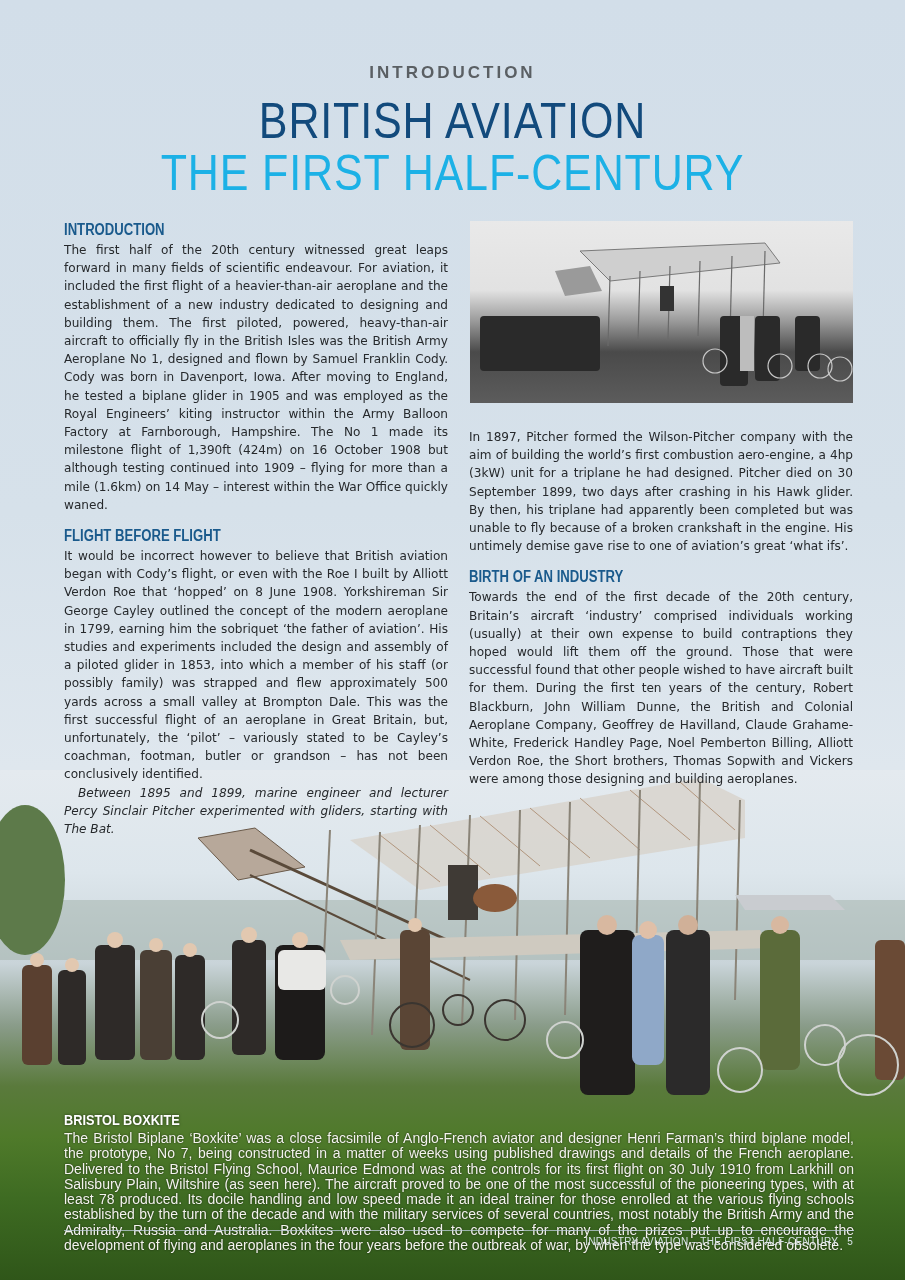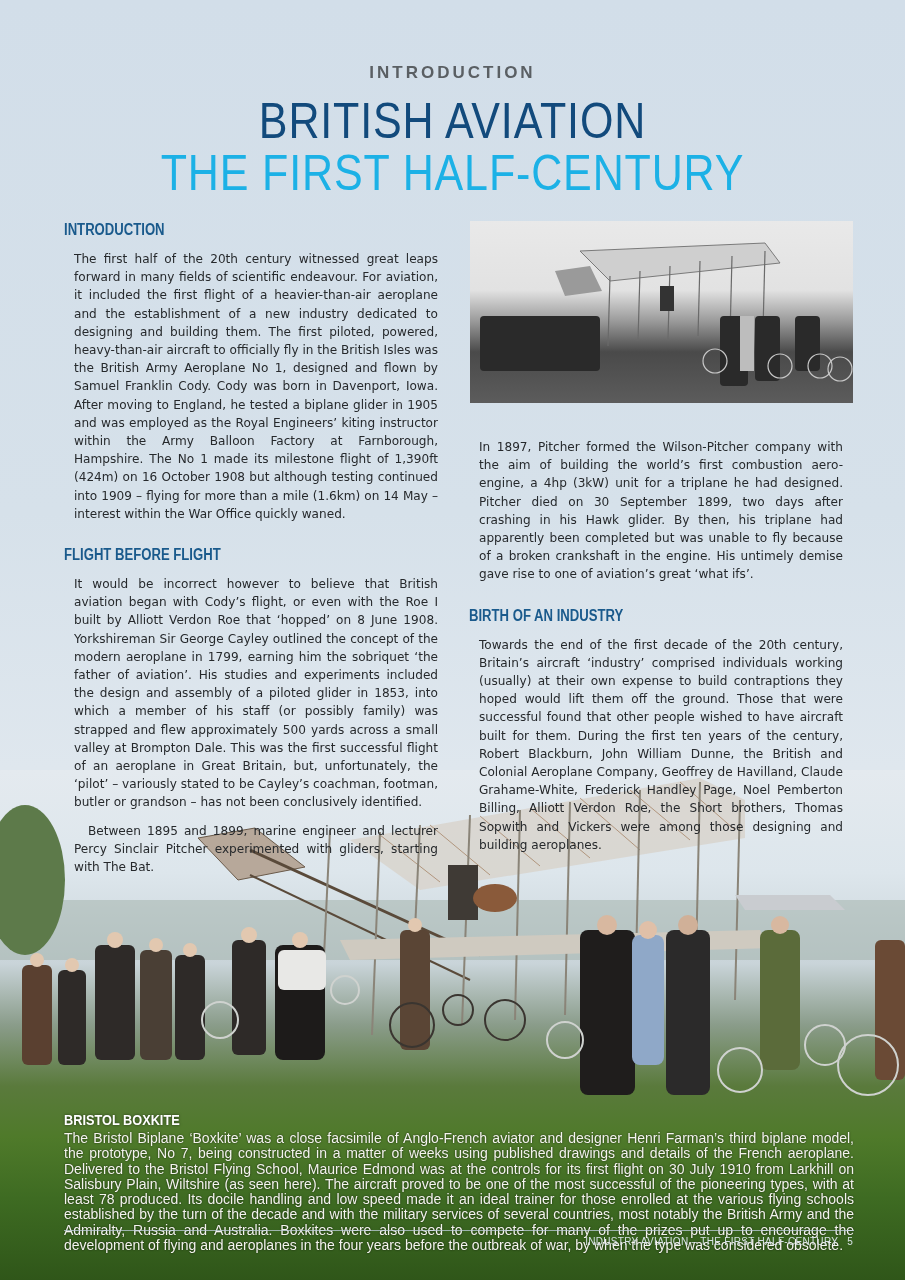--- a/index.html
+++ b/index.html
@@ -14,22 +14,22 @@
     letter-spacing: 3px; color: #5a5f63;
   }
   .title1, .title2 {
     position: absolute; left: 0; width: 905px; text-align: center;
     font-family: "Liberation Sans", sans-serif; font-weight: normal;
     font-size: 50px; letter-spacing: 1px; transform: scaleX(0.86);
   }
   .title1 { top: 92px; color: #124a7c; }
   .title2 { top: 144px; color: #1cb1e6; }
   .col { position: absolute; font-size: 12.1px; line-height: 18.2px; color: #26292c; text-align: justify; }
-  .col p { margin: 10px; }
-  .col p.indent { text-indent: 14px; }
+  .col p { margin: 0; }
+  .col p.indent { text-indent: 14px; font-style: italic; }
   .col-left { left: 64px; top: 220px; width: 384px; }
   .col-right { left: 469px; top: 428px; width: 384px; }
   .sec-head {
     font-family: "Liberation Sans", sans-serif; font-weight: bold; color: #1a5a8c;
     font-size: 16px; line-height: 20px; margin: 0 0 1px 0; transform: scaleX(0.82); transform-origin: left;
     white-space: nowrap;
   }
   .gap { height: 12px; }
   .photo-small {
     position: absolute; left: 470px; top: 221px; width: 383px; height: 182px; overflow: hidden;

